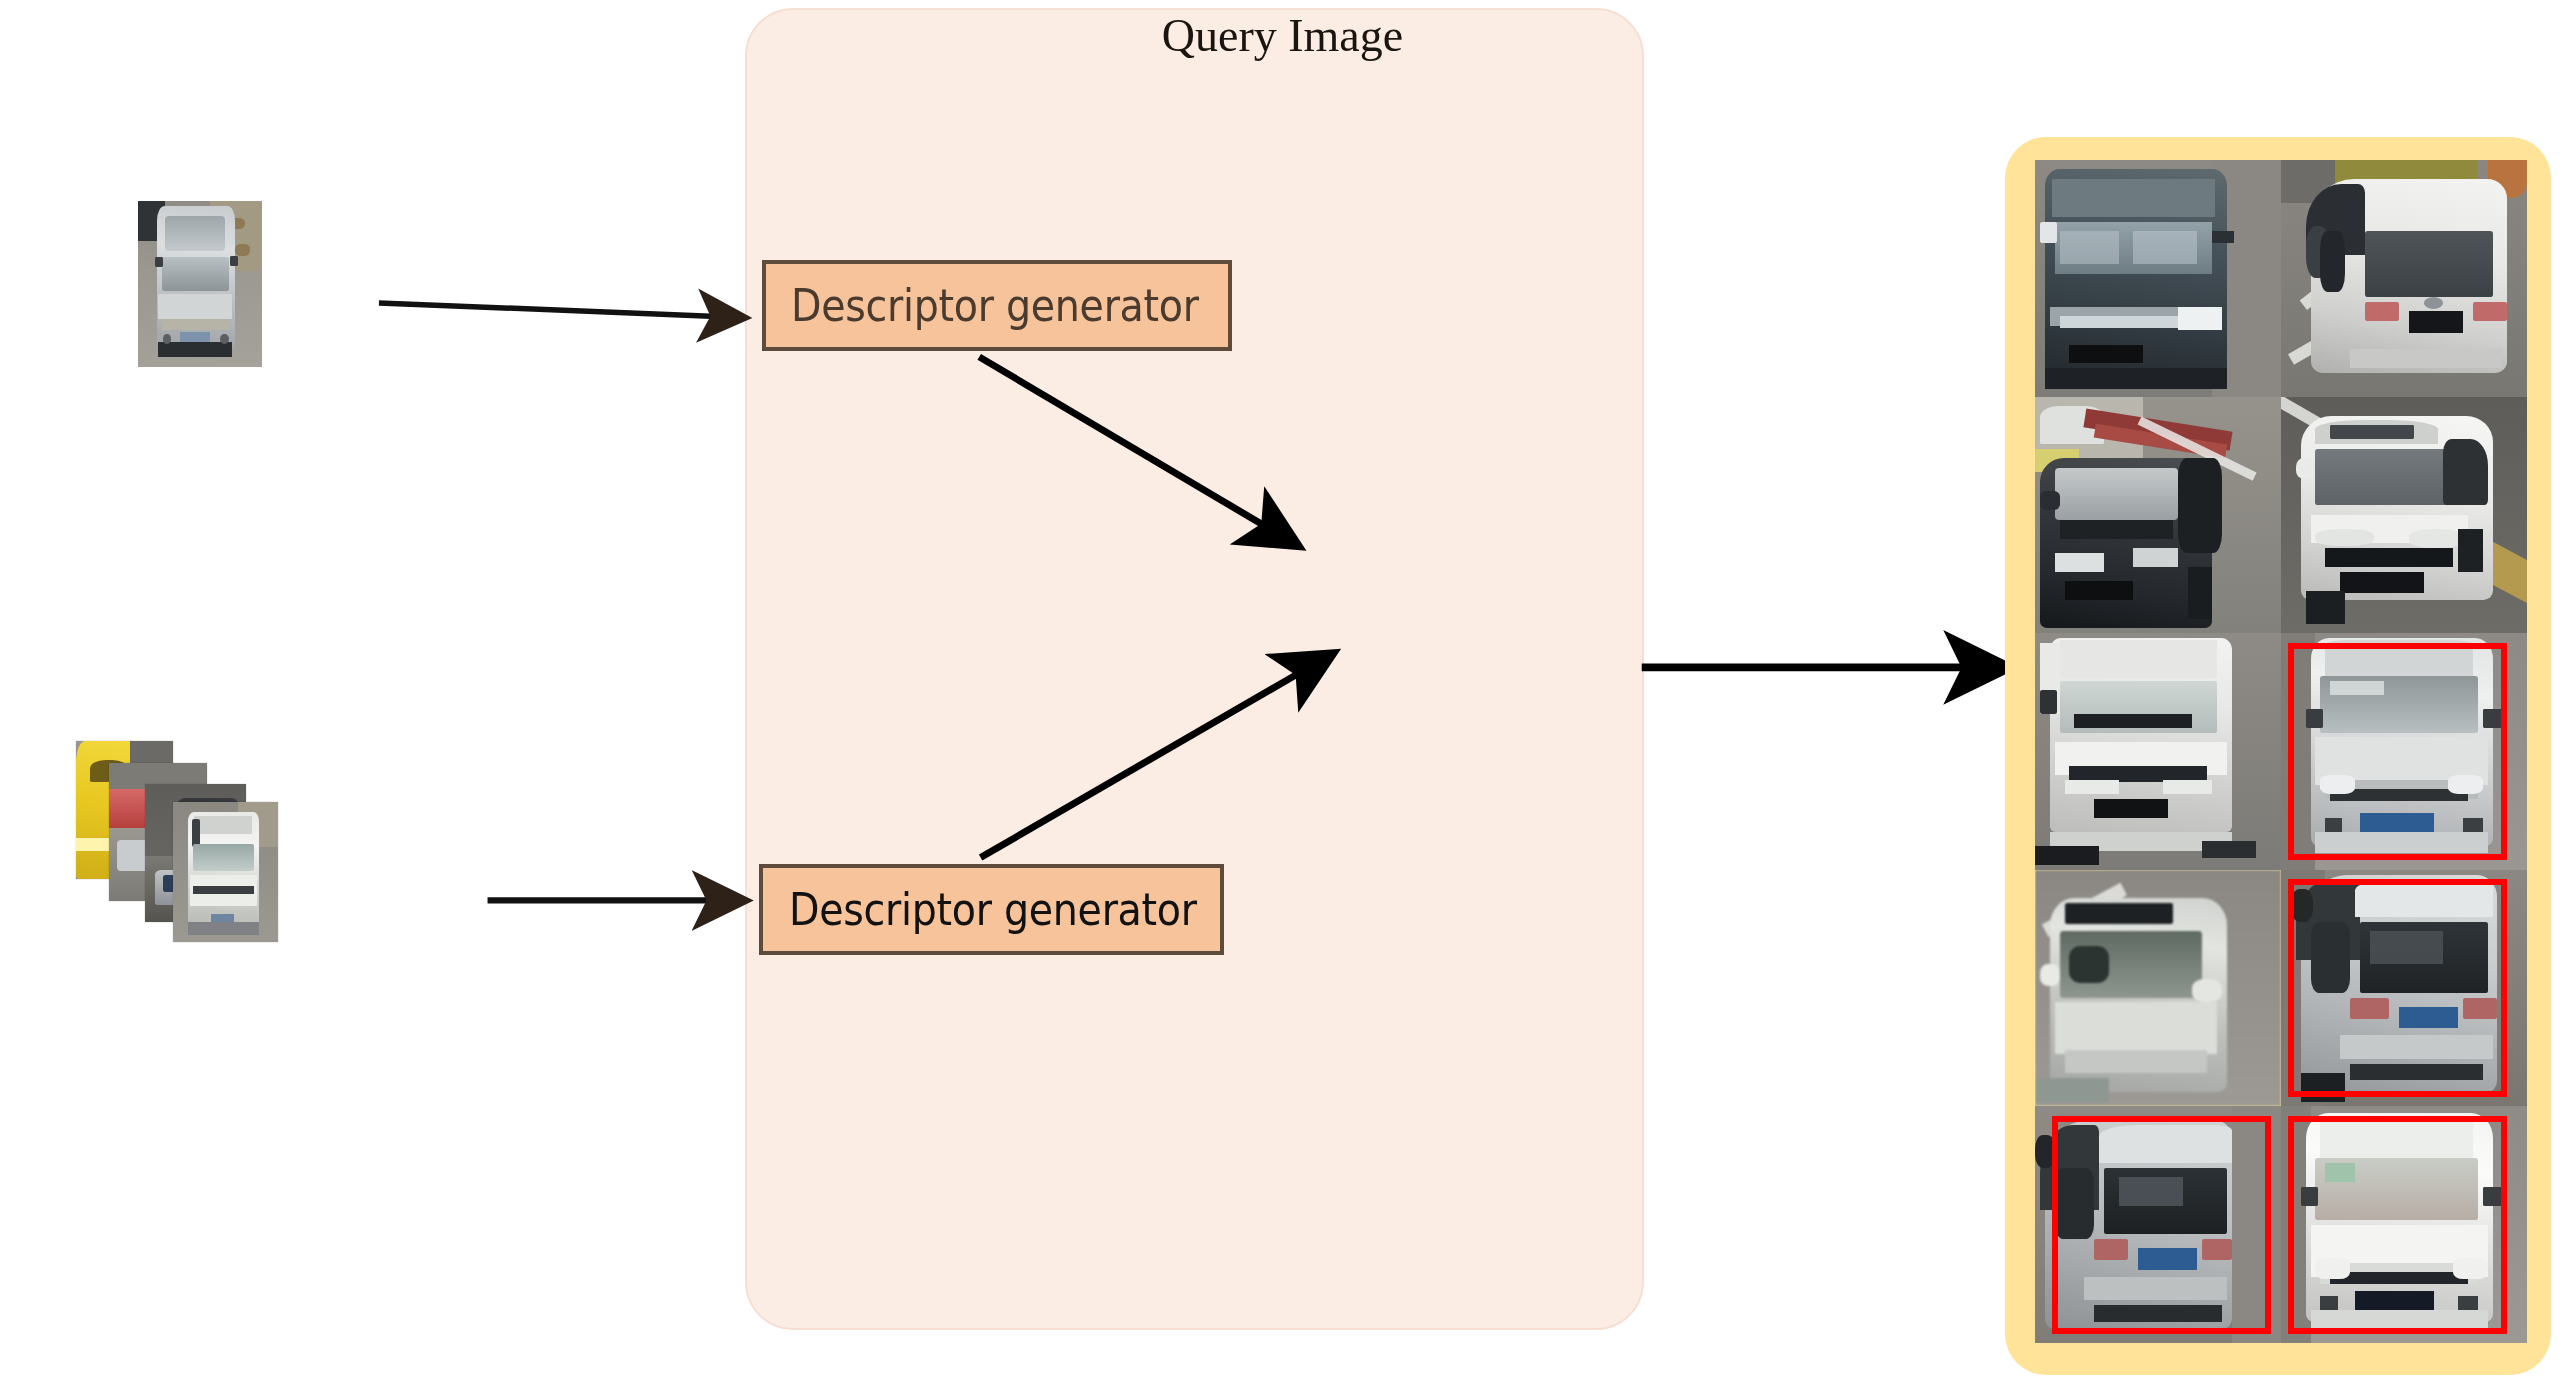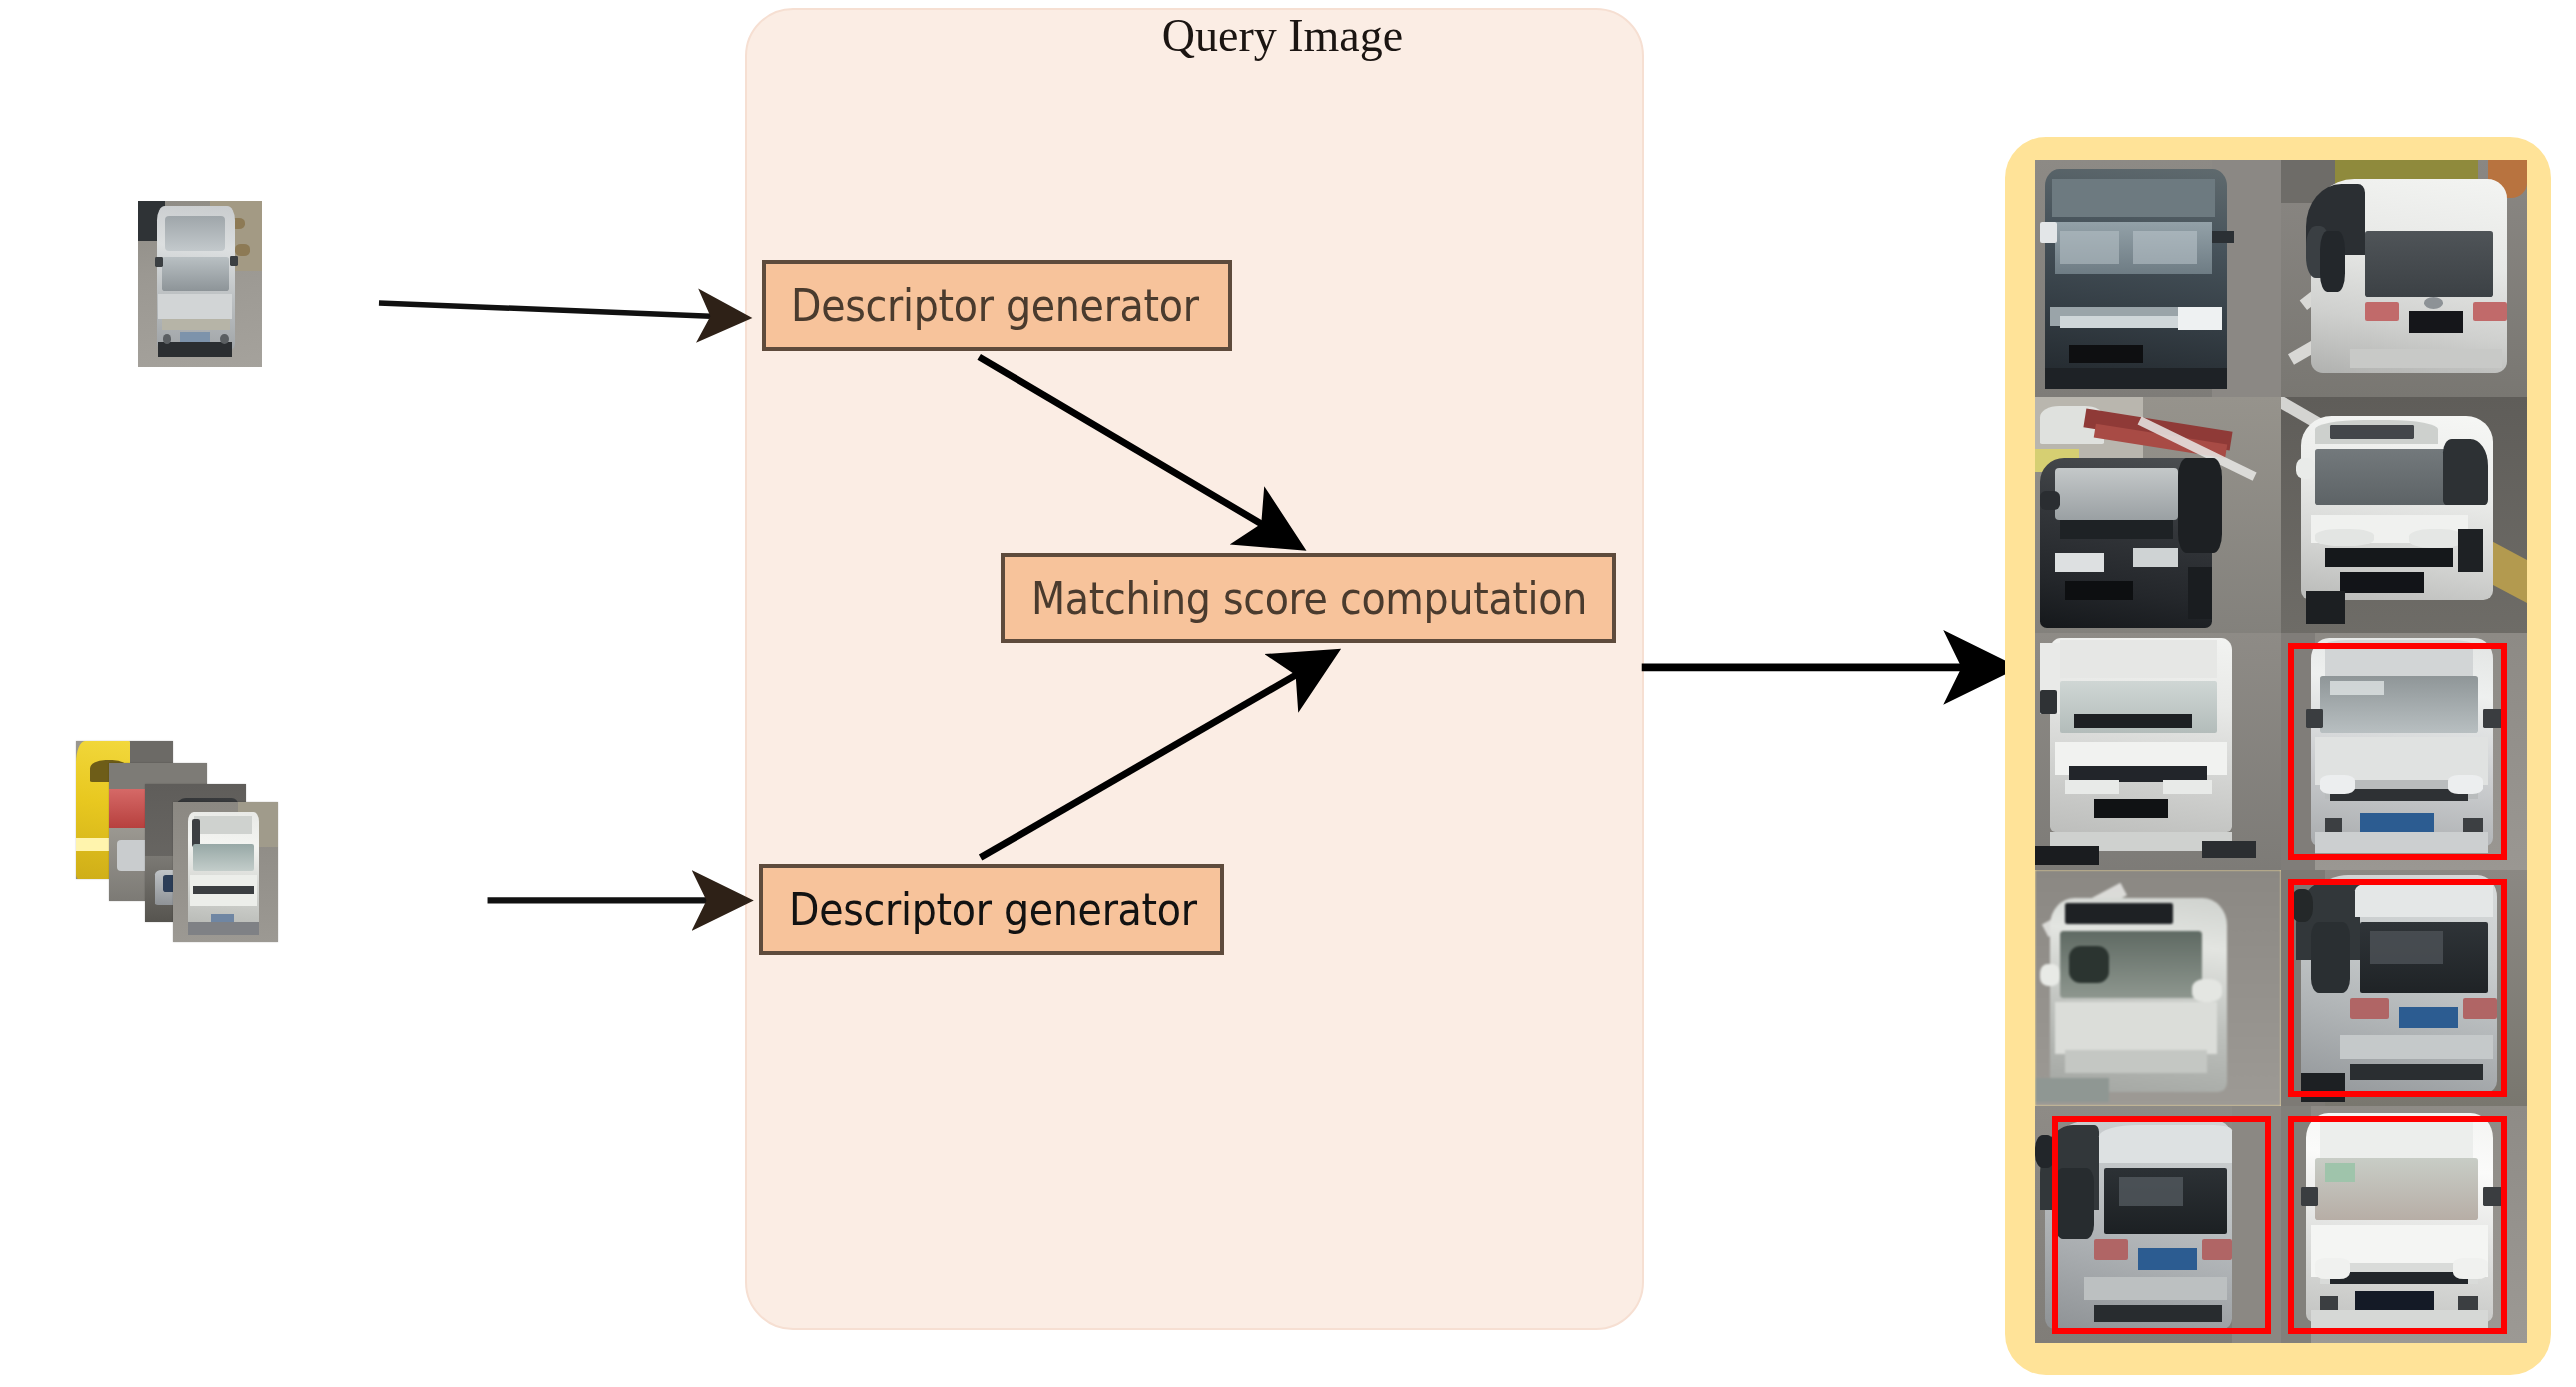--- a/index.html
+++ b/index.html
@@ -224,23 +224,20 @@
       <div style="position:absolute;left:19%;top:60%;width:58%;height:6%;background:#3b3e41;"></div>
       <div class="plate" style="left:36%;top:80%;width:22%;height:6%;background:#6f86a3;"></div>
       <div style="position:absolute;left:14%;top:86%;width:68%;height:9%;background:#7f8185;"></div>
     </div>
   </div>
 
   <div id="box-desc-top" class="process-box">
     <span class="box-label">Descriptor generator</span>
   </div>
 
-  <div id="box-match" class="process-box">
-    <span class="box-label">Matching score computation</span>
-  </div>
 
   <div id="box-desc-bottom" class="process-box">
     <span class="box-label">Descriptor generator</span>
   </div>
 
 
   <div id="rank-panel"></div>
 
   <div id="rank-grid">
 

